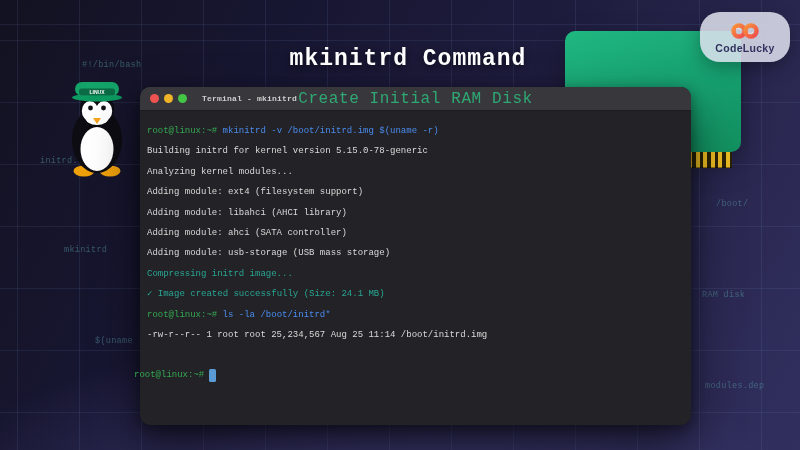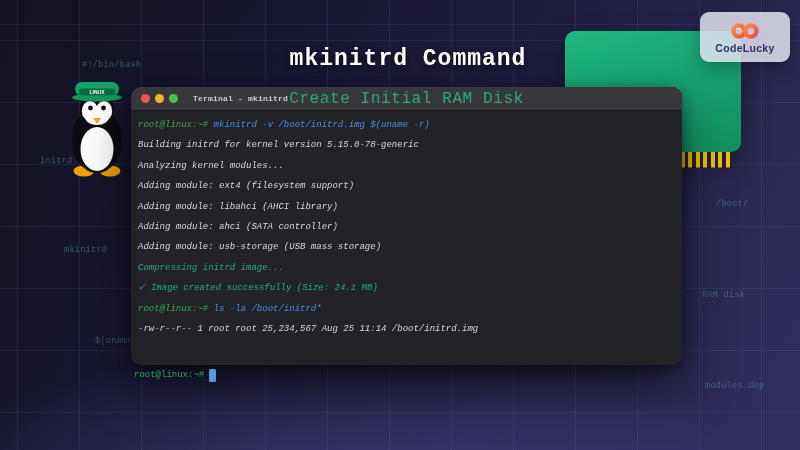--- a/index.html
+++ b/index.html
@@ -58,34 +58,34 @@
     background: repeating-linear-gradient(90deg, #ecbd22 0 4px, #2a2208 4px 7.5px);
     border-bottom: 1px solid rgba(0,0,0,0.4);
   }
 
   
   .penguin { position: absolute; left: 65px; top: 78px; z-index: 3; }
 
   
   .brand-badge {
     position: absolute; left: 700px; top: 12px; width: 90px; height: 50px;
-    z-index: 4; border-radius: 9px;
+    z-index: 4; border-radius: 20px;
     background: rgba(225,227,240,0.85);
     box-shadow: 0 6px 18px rgba(0,0,0,0.28);
     display: flex; flex-direction: column; align-items: center; justify-content: center;
     gap: 1px;
   }
   .brand-name {
     font-family: "Liberation Sans", sans-serif;
     font-size: 10.5px; font-weight: bold; color: #32305f; letter-spacing: 0.3px;
   }
 
   
   .terminal {
-    position: absolute; left: 131px; top: 87px; width: 551px; height: 278px;
+    position: absolute; left: 140px; top: 87px; width: 551px; height: 338px;
     z-index: 5; border-radius: 10px;
     background: #232327;
     box-shadow: 0 22px 48px rgba(0,0,0,0.55), 0 4px 14px rgba(0,0,0,0.4);
   }
   .titlebar {
     position: relative; height: 24px;
     background: #38383c;
     border-radius: 10px 10px 0 0;
     display: flex; align-items: center; padding-left: 10px;
     border-bottom: 1px solid #1c1c1f;
@@ -95,21 +95,21 @@
   .dot-minimize { background: #f0b428; }
   .dot-zoom     { background: #43c545; }
   .win-title {
     margin-left: 10px;
     font-size: 8px; font-weight: bold; color: #cfcfcf; letter-spacing: 0.2px;
   }
   .win-subtitle {
     position: absolute; left: 50%; top: 50%; transform: translate(-50%, -50%);
     font-size: 16px; color: #2fa874; letter-spacing: 0.6px; white-space: nowrap;
   }
-  .terminal-lines { padding: 4px 0 0 7px; font-style: italic; }
+  .terminal-lines { padding: 10px 0 0 7px; }
   .tline {
     height: 20.4px; line-height: 20.4px;
     font-size: 9px; letter-spacing: 0px; white-space: pre;
     color: #d9d9d9;
   }
   .tline .prompt { color: #33a851; }
   .tline .cmd    { color: #4a8bee; }
   .tline.info    { color: #28a693; }
   .tline.success { color: #28a693; }
 

